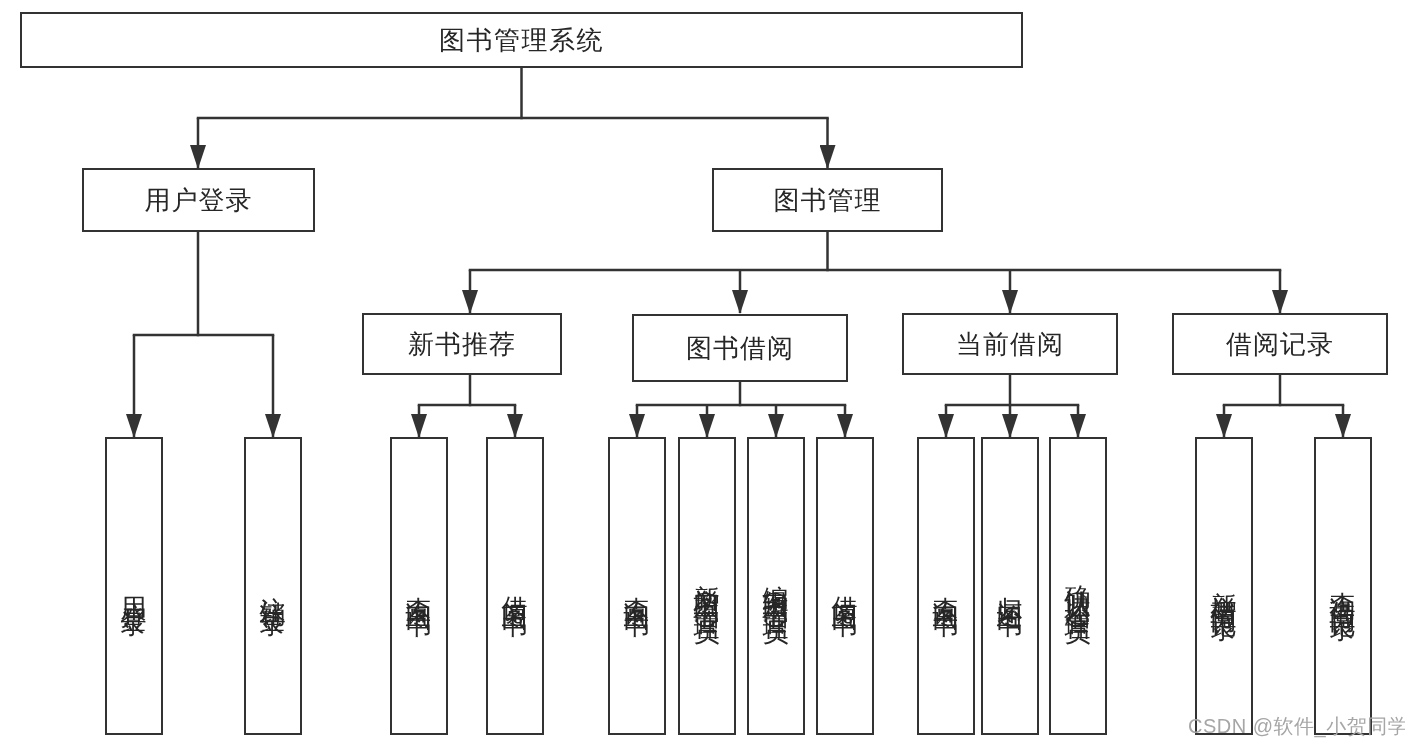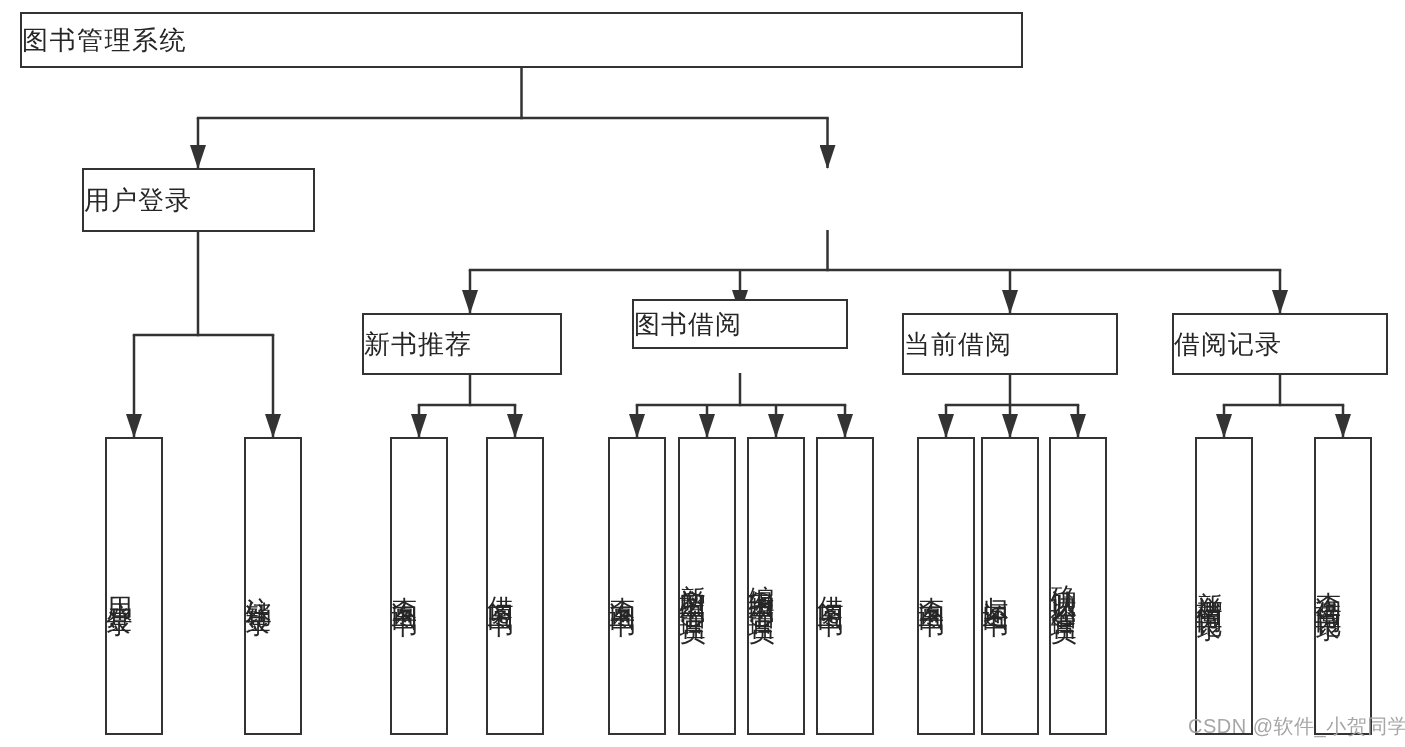--- a/index.html
+++ b/index.html
@@ -3,21 +3,21 @@
 <meta charset="utf-8">
 <style>
   *{margin:0;padding:0;box-sizing:border-box}
   html,body{background:#ffffff}
   .stage{
     position:relative;width:1405px;height:747px;background:#ffffff;
     font-family:"Liberation Sans", sans-serif;overflow:hidden;
   }
   .box{
     position:absolute;background:#ffffff;border:2.5px solid var(--line,#333);
-    display:flex;align-items:center;justify-content:flex-start;
+    display:flex;align-items:center;justify-content:center;
   }
   .box .label{
     color:var(--text,#262626);font-size:26px;letter-spacing:1px;
     white-space:nowrap;line-height:1;
   }
   .box.root .label{letter-spacing:1.5px}
   .box.v .label{
     writing-mode:vertical-rl;text-orientation:mixed;letter-spacing:5px;
   }
   .connectors{position:absolute;left:0;top:0;width:1405px;height:747px}
@@ -95,25 +95,28 @@
     </g>
   </svg>
 
   <div class="box root" style="left:20px;top:12px;width:1003px;height:56px">
     <span class="label">图书管理系统</span>
   </div>
 
   <div class="box" style="left:82px;top:168px;width:233px;height:64px">
     <span class="label">用户登录</span>
   </div>
+  <div class="box" style="left:712px;top:168px;width:231px;height:64px">
+    <span class="label">图书管理</span>
+  </div>
 
   <div class="box" style="left:362px;top:313px;width:200px;height:62px">
     <span class="label">新书推荐</span>
   </div>
-  <div class="box" style="left:632px;top:299px;width:216px;height:50px">
+  <div class="box" style="left:632px;top:314px;width:216px;height:68px">
     <span class="label">图书借阅</span>
   </div>
   <div class="box" style="left:1172px;top:313px;width:216px;height:62px">
     <span class="label">借阅记录</span>
   </div>
   <div class="box" style="left:902px;top:313px;width:216px;height:62px">
     <span class="label">当前借阅</span>
   </div>
 
   <div class="box v" style="left:105px;top:437px;width:58px;height:298px">

